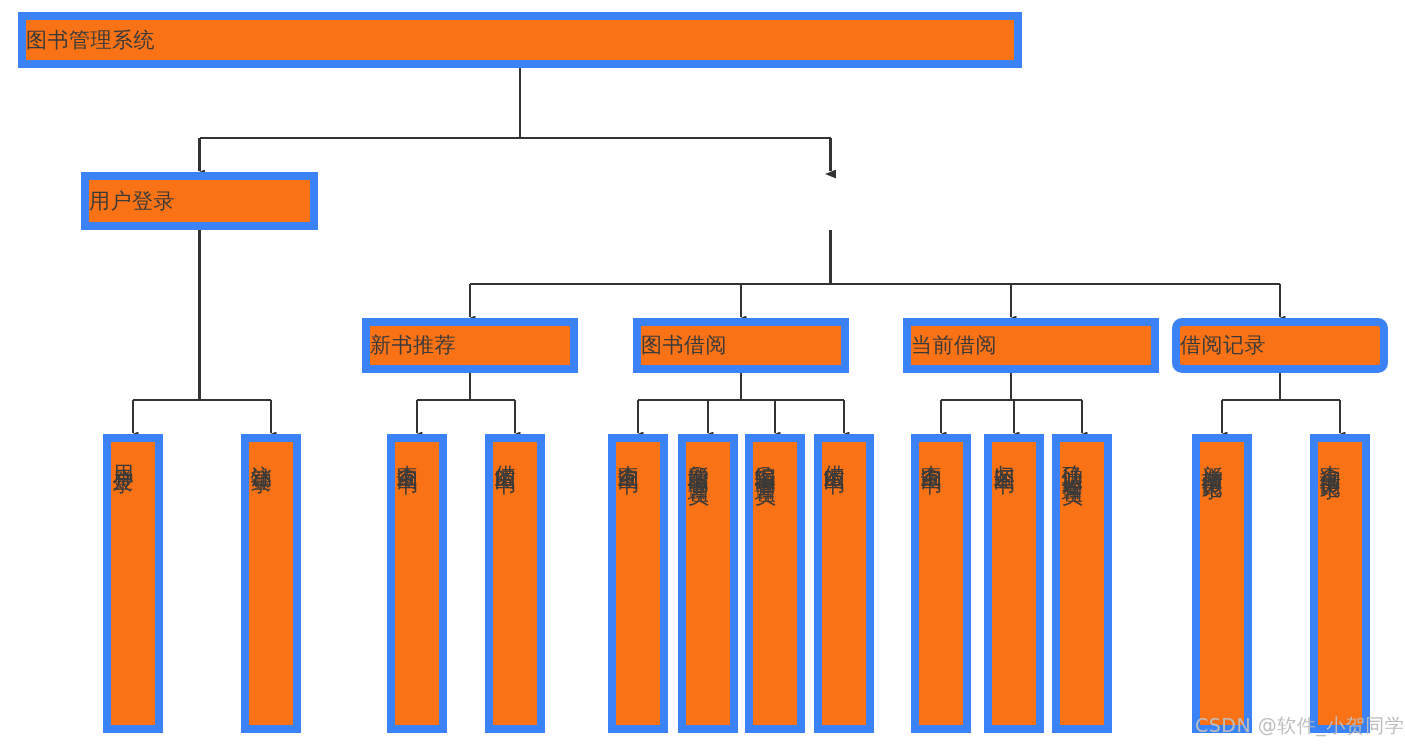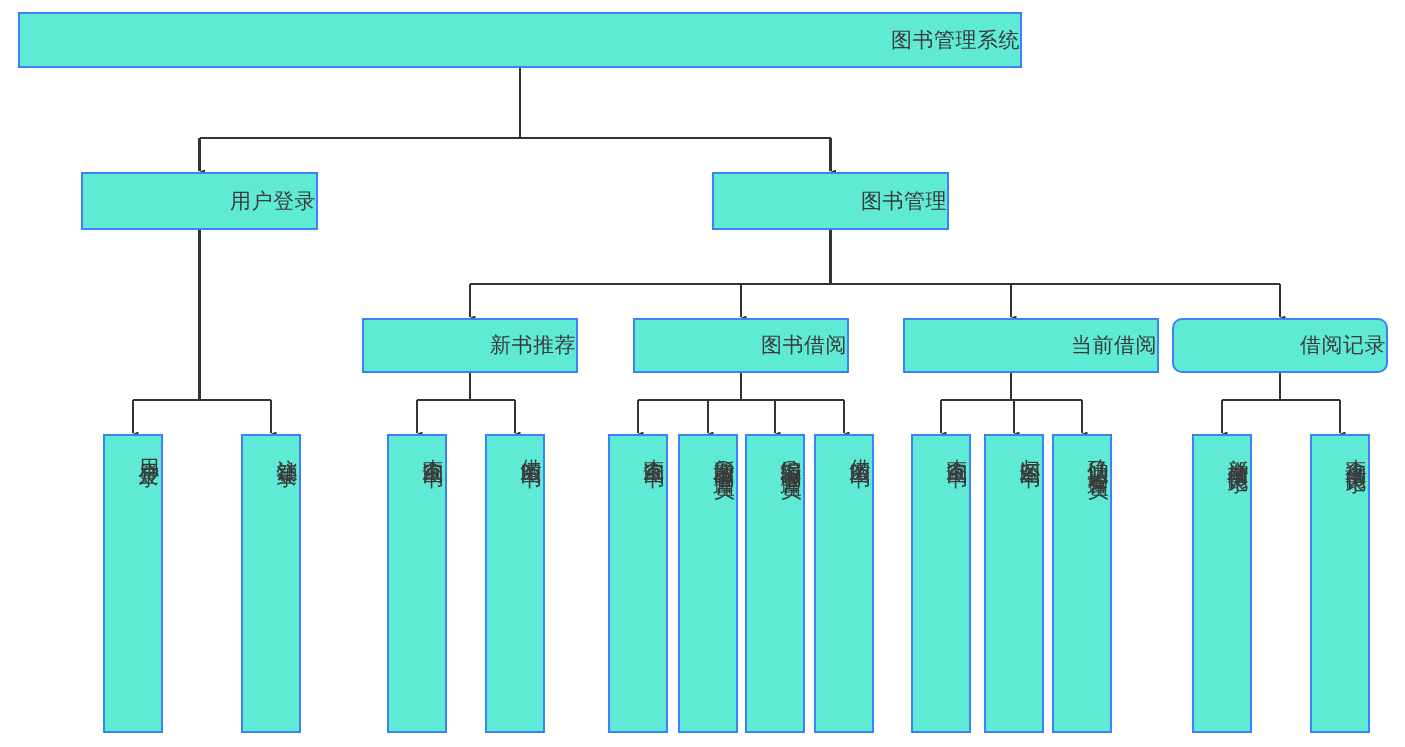--- a/index.html
+++ b/index.html
@@ -22,25 +22,25 @@
     position: absolute;
     left: 0;
     top: 0;
     width: 1405px;
     height: 747px;
     pointer-events: none;
   }
   .node {
     position: absolute;
     box-sizing: border-box;
-    background: #5eead4;
-    border: 2px solid #3b82f6;
+    background: #f97316;
+    border: 8px solid #3b82f6;
     display: flex;
     align-items: center;
-    justify-content: flex-end;
+    justify-content: flex-start;
     overflow: hidden;
   }
   .node-label {
     color: #3a3a3a;
     font-size: 21px;
     line-height: 1.15;
     letter-spacing: 0.5px;
     white-space: nowrap;
   }
   
@@ -112,23 +112,20 @@
       </g>
   </svg>
 
   <div class="node" style="left: 18px; top: 12px; width: 1004px; height: 56px;">
     <span class="node-label">图书管理系统</span>
   </div>
 
   <div class="node" style="left: 81px; top: 172px; width: 237px; height: 58px;">
     <span class="node-label">用户登录</span>
   </div>
-  <div class="node" style="left: 712px; top: 172px; width: 237px; height: 58px;">
-    <span class="node-label">图书管理</span>
-  </div>
 
   <div class="node" style="left: 362px; top: 318px; width: 216px; height: 55px;">
     <span class="node-label">新书推荐</span>
   </div>
   <div class="node" style="left: 633px; top: 318px; width: 216px; height: 55px;">
     <span class="node-label">图书借阅</span>
   </div>
   <div class="node" style="left: 903px; top: 318px; width: 256px; height: 55px;">
     <span class="node-label">当前借阅</span>
   </div>
@@ -169,14 +166,15 @@
   <div class="node vertical" style="left: 1052px; top: 434px; width: 60px; height: 299px;">
     <span class="node-label">确认归还（管理员）</span>
   </div>
   <div class="node vertical" style="left: 1192px; top: 434px; width: 60px; height: 299px;">
     <span class="node-label">新增借阅记录</span>
   </div>
   <div class="node vertical" style="left: 1310px; top: 434px; width: 60px; height: 299px;">
     <span class="node-label">查询借阅记录</span>
   </div>
 
+  <div class="watermark" style="left: 1195px; top: 713px;">CSDN @软件_小贺同学</div>
 
 </div>
 
 </body></html>

